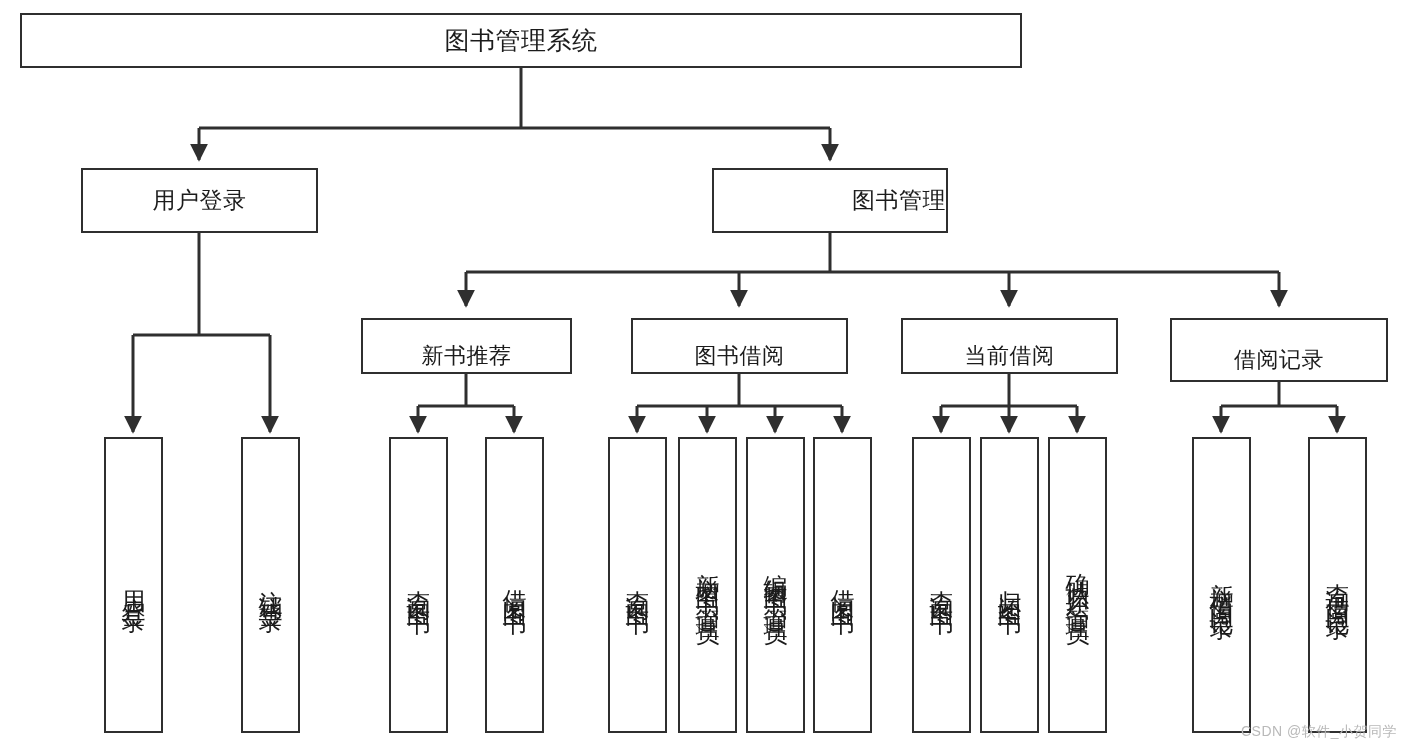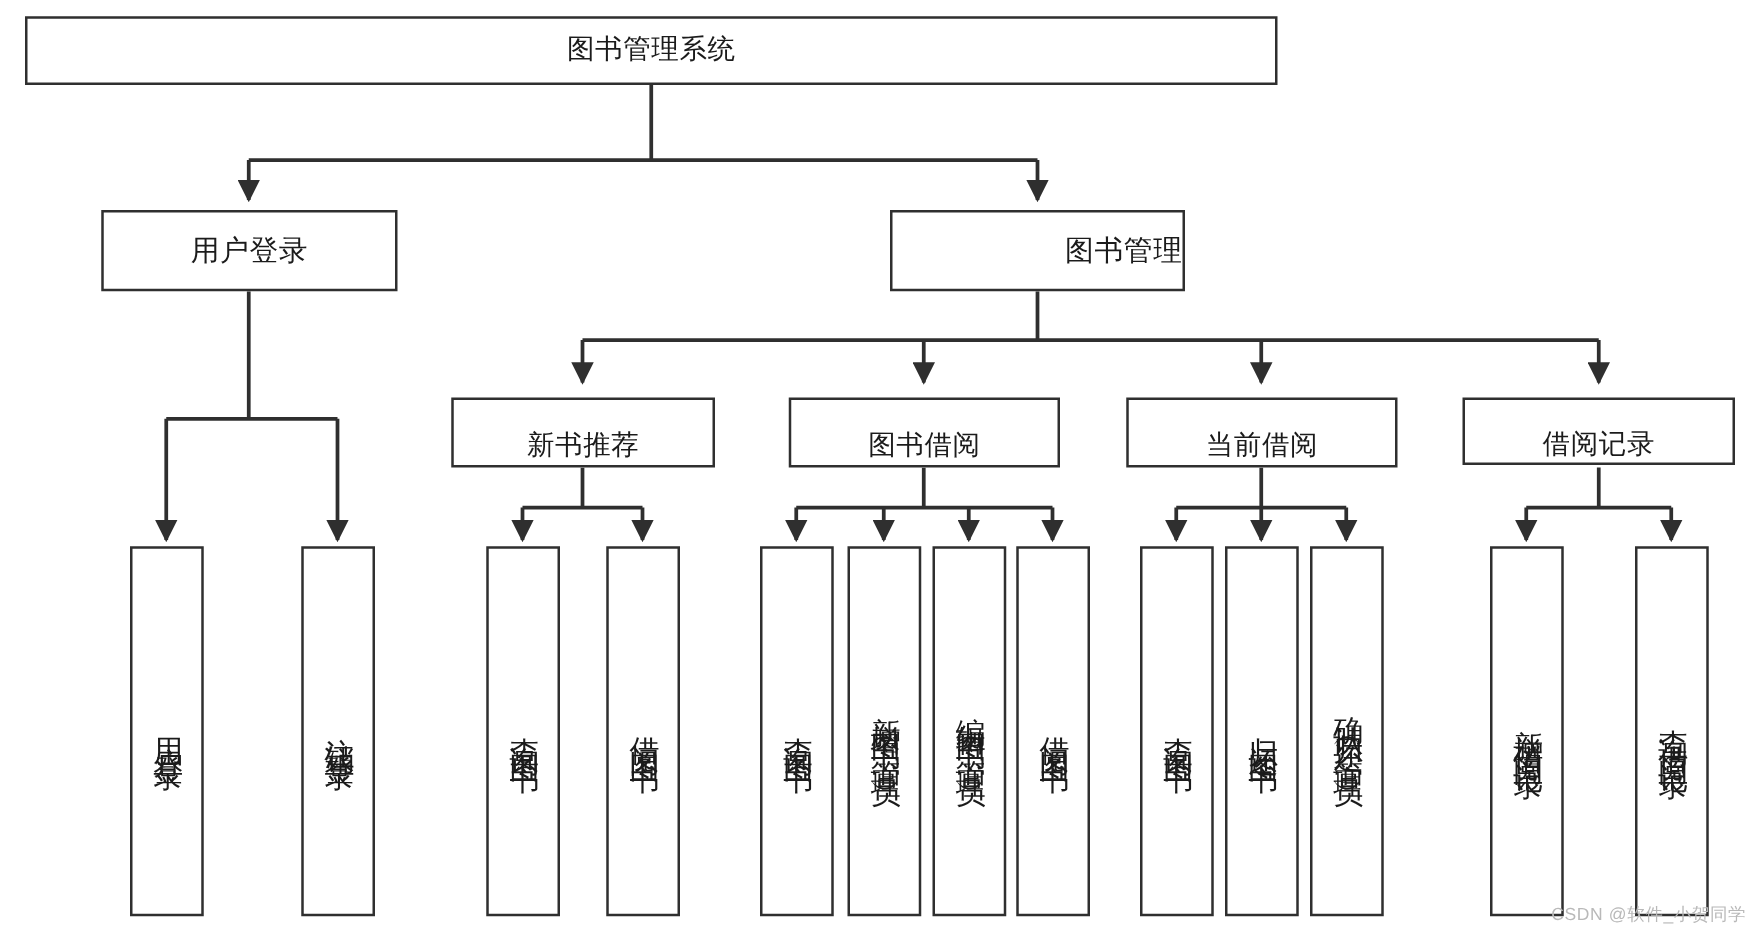--- a/index.html
+++ b/index.html
@@ -24,21 +24,21 @@
     color:#1b1b1b;
     z-index:2;
   }
   .node .lbl{
     display:block;
     text-align:center;
     line-height:1.18;
     letter-spacing:0.5px;
   }
   
-  .n-root .lbl{font-size:22px;font-family:Liberation Mono, monospace;}
+  .n-root .lbl{font-size:25px;}
   
   .n-l2 .lbl{font-size:23px;}
   
   .n-l3 .lbl{font-size:22px;margin-top:20px;}
   
   .leaf{
     align-items:center;
     justify-content:center;
   }
   .leaf .lbl{
@@ -129,21 +129,21 @@
 
   <div class="node n-l3" style="left:361px;top:318px;width:211px;height:56px;">
     <span class="lbl">新书推荐</span>
   </div>
   <div class="node n-l3" style="left:631px;top:318px;width:217px;height:56px;">
     <span class="lbl">图书借阅</span>
   </div>
   <div class="node n-l3" style="left:901px;top:318px;width:217px;height:56px;">
     <span class="lbl">当前借阅</span>
   </div>
-  <div class="node n-l3" style="left:1170px;top:318px;width:218px;height:54px;">
+  <div class="node n-l3" style="left:1170px;top:318px;width:218px;height:64px;">
     <span class="lbl">借阅记录</span>
   </div>
 
   <div class="node leaf" style="left:104px;top:437px;width:59px;height:296px;">
     <span class="lbl">用户登录</span>
   </div>
   <div class="node leaf" style="left:241px;top:437px;width:59px;height:296px;">
     <span class="lbl">注销登录</span>
   </div>
 

